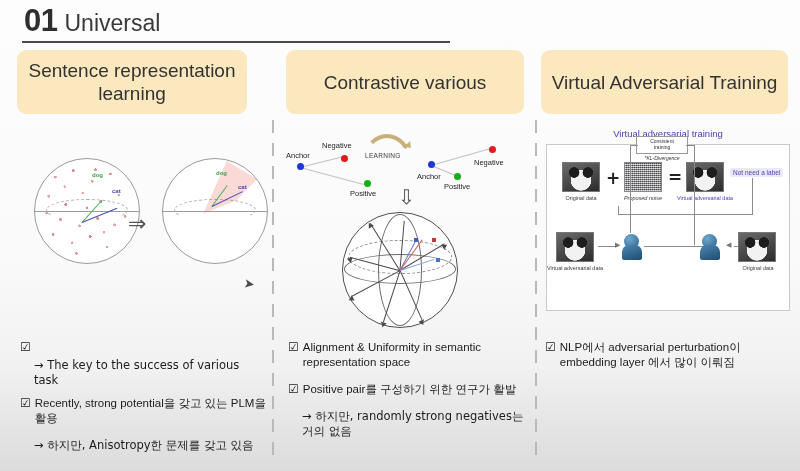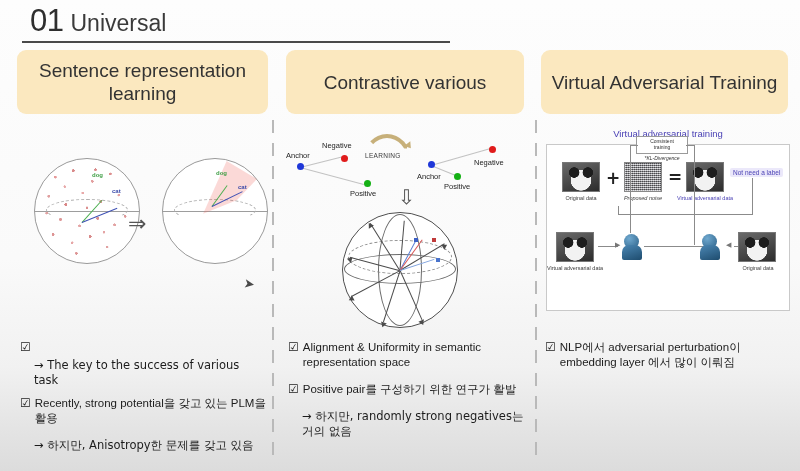--- a/index.html
+++ b/index.html
@@ -10,42 +10,41 @@
   }
   #slide {
     position: relative;
     width: 800px; height: 471px;
     background: linear-gradient(180deg, #fdfdfd 0%, #fafafa 55%, #f1f1f1 78%, #e3e3e3 92%, #dcdcdc 100%);
   }
 
   
   #title-area { position: absolute; left: 24px; top: 4px; width: 440px; height: 42px; }
   #title-num {
-    font-size: 31px; font-weight: normal; color: #2e2e2e;
+    font-size: 31px; font-weight: bold; color: #2e2e2e;
     letter-spacing: -0.5px; line-height: 34px; display: inline-block;
     vertical-align: baseline;
-    margin-left: 6px;
   }
   #title-text {
     font-size: 23px; color: #3a3a3a; line-height: 34px;
     display: inline-block; margin-left: 7px; vertical-align: baseline;
   }
   #title-rule {
     position: absolute; left: 22px; top: 41px; width: 428px; height: 2px;
     background: #4a4a4a;
   }
 
   
   .hdr {
     position: absolute; top: 50px; height: 64px;
     background: #fbe8bf; border-radius: 9px;
     display: flex; align-items: center; justify-content: center; text-align: center;
     color: #333; font-size: 19px; line-height: 23px; padding: 0 8px;
   }
-  #hdr-0 { left: 17px;  width: 251px; }
+  #hdr-0 { left: 17px;  width: 230px; }
   #hdr-1 { left: 286px; width: 238px; }
   #hdr-2 { left: 541px; width: 247px; }
 
   
   .sep {
     position: absolute; top: 120px; width: 2px; height: 344px;
     background: repeating-linear-gradient(180deg,#b9b9b9 0 13px, rgba(0,0,0,0) 13px 23px);
   }
   #sep-1 { left: 272px; }
   #sep-2 { left: 535px; }

